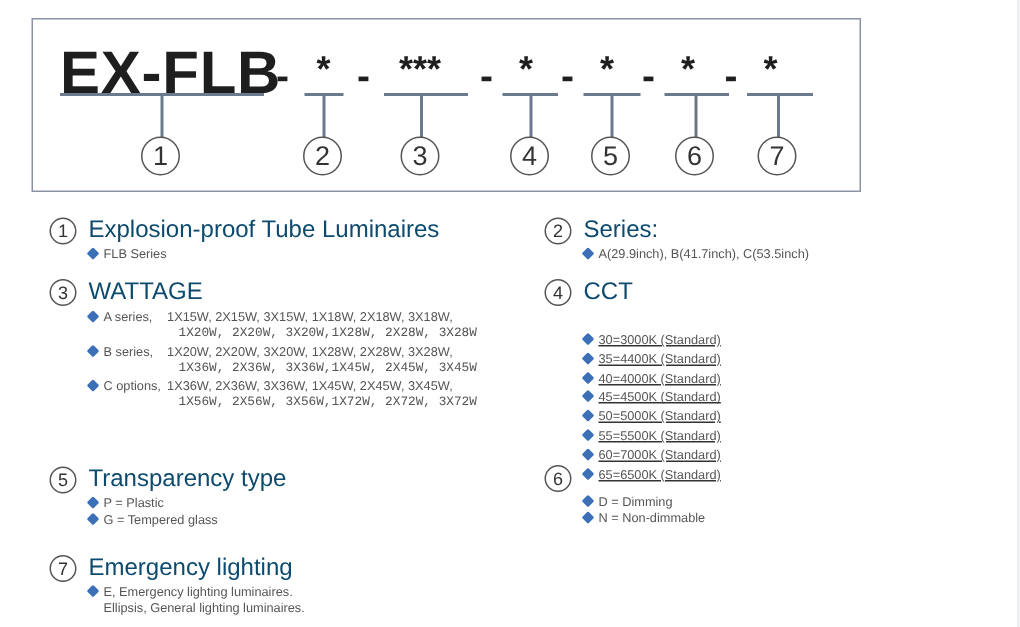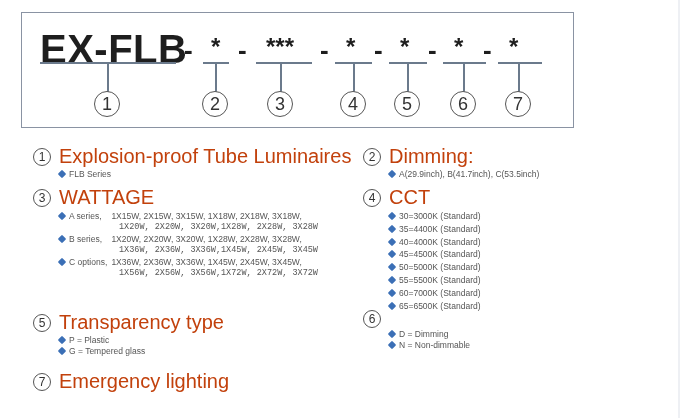--- a/index.html
+++ b/index.html
@@ -9,21 +9,21 @@
     .main-code { left:18px; top:14px; font-size:40px; letter-spacing:0.5px; }
     .dash { font-size:26px; top:22px; }
     .star { font-size:24px; top:20px; }
     .uline { position:absolute; height:1.5px; background:#6b7a8c; }
     .vline { position:absolute; width:1.5px; background:#6b7a8c; }
     .circ { position:absolute; width:26px; height:26px; border:1.3px solid #555; border-radius:50%; box-sizing:border-box; text-align:center; line-height:24px; font-size:18px; color:#333; background:#fff; }
 
     .sec { position:absolute; }
     .sec-head { display:flex; align-items:center; }
     .num { width:18px; height:18px; border:1.2px solid #555; border-radius:50%; box-sizing:border-box; font-size:12px; line-height:16px; text-align:center; color:#333; margin-right:8px; flex:0 0 auto; }
-    .title { font-size:20px; color:#c2410c; }
+    .title { font-size:16px; color:#0c4a6e; }
     .items { margin-left:26px; margin-top:1px; }
     .item { font-size:8.5px; line-height:10.5px; color:#555; position:relative; padding-left:10px; white-space:nowrap; }
     .item .dot { position:absolute; left:0; top:2px; width:6px; height:6px; background:#3b6fb6; transform:rotate(45deg); border-radius:1px; }
     .watt .item { margin-bottom:2px; }
     .watt .prefix { display:inline-block; width:40px; }
     .watt .cont { padding-left:50px;font-family:Liberation Mono, monospace; }
     .cct .item { line-height:12.8px; }
     .cct .item .dot { top:3px; }
   </style>
 </head>
@@ -78,21 +78,21 @@
     <span class="title">Explosion-proof Tube Luminaires</span>
   </div>
   <div class="items">
     <div class="item"><span class="dot"></span><span>FLB Series</span></div>
   </div>
 </div>
 
 <div class="sec" style="left:363px; top:145px;">
   <div class="sec-head">
     <span class="num">2</span>
-    <span class="title">Dimming:</span>
+    <span class="title">Series:</span>
   </div>
   <div class="items">
     <div class="item"><span class="dot"></span><span>A(29.9inch), B(41.7inch), C(53.5inch)</span></div>
   </div>
 </div>
 
 <div class="sec watt" style="left:33px; top:186px;">
   <div class="sec-head">
     <span class="num">3</span>
     <span class="title">WATTAGE</span>
@@ -102,21 +102,21 @@
     <div class="item"><span class="dot"></span><span class="prefix">B series,</span> <span>1X20W, 2X20W, 3X20W, 1X28W, 2X28W, 3X28W,</span><div class="cont">1X36W, 2X36W, 3X36W,1X45W, 2X45W, 3X45W</div></div>
     <div class="item"><span class="dot"></span><span class="prefix">C options,</span> <span>1X36W, 2X36W, 3X36W, 1X45W, 2X45W, 3X45W,</span><div class="cont">1X56W, 2X56W, 3X56W,1X72W, 2X72W, 3X72W</div></div>
   </div>
 </div>
 
 <div class="sec cct" style="left:363px; top:186px;">
   <div class="sec-head">
     <span class="num">4</span>
     <span class="title">CCT</span>
   </div>
-  <div class="items" style="margin-top:1px;">
+  <div class="items" style="margin-top:16px;text-decoration:underline;">
     <div class="item"><span class="dot"></span><span>30=3000K (Standard)</span></div>
     <div class="item"><span class="dot"></span><span>35=4400K (Standard)</span></div>
     <div class="item"><span class="dot"></span><span>40=4000K (Standard)</span></div>
     <div class="item"><span class="dot"></span><span>45=4500K (Standard)</span></div>
     <div class="item"><span class="dot"></span><span>50=5000K (Standard)</span></div>
     <div class="item"><span class="dot"></span><span>55=5500K (Standard)</span></div>
     <div class="item"><span class="dot"></span><span>60=7000K (Standard)</span></div>
     <div class="item"><span class="dot"></span><span>65=6500K (Standard)</span></div>
   </div>
 </div>
@@ -140,15 +140,18 @@
     <div class="item"><span class="dot"></span><span>D = Dimming</span></div>
     <div class="item"><span class="dot"></span><span>N = Non-dimmable</span></div>
   </div>
 </div>
 
 <div class="sec" style="left:33px; top:370px;">
   <div class="sec-head">
     <span class="num">7</span>
     <span class="title">Emergency lighting</span>
   </div>
+  <div class="items">
+    <div class="item"><span class="dot"></span><span>E, Emergency lighting luminaires.</span><div>Ellipsis, General lighting luminaires.</div></div>
+  </div>
 </div>
 
 <div style="position:absolute; right:0; top:0; width:2px; height:418px; background:#eef0f4;"></div>
 
 </body></html>

